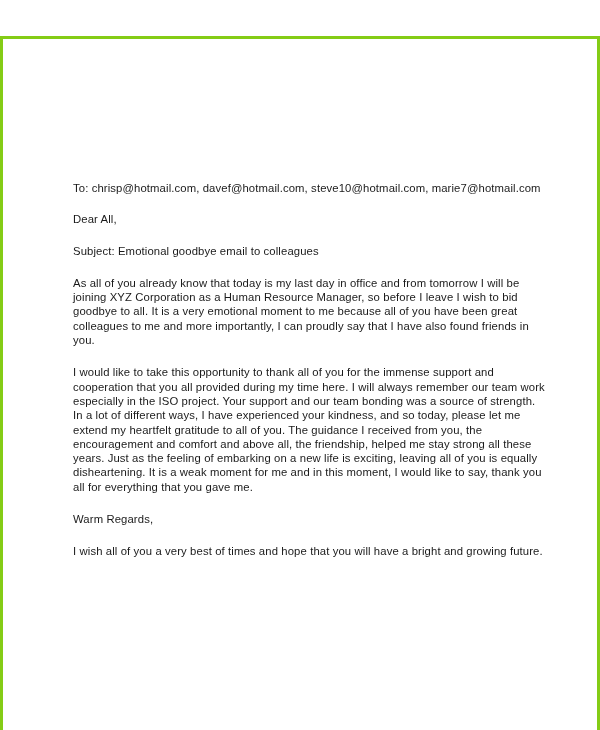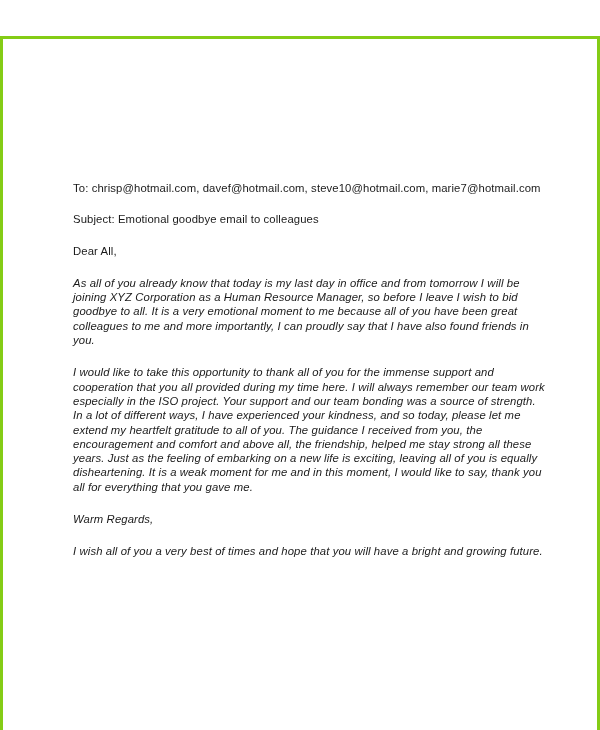--- a/index.html
+++ b/index.html
@@ -31,39 +31,38 @@
     font-family: "Liberation Sans", sans-serif;
     font-size: 11.3px;
     line-height: 14.3px;
     color: #1a1a1a;
     text-align: left;
     letter-spacing: 0.01em;
   }
 
   .gap-para {
     margin-top: 18px !important;
-    font-style: italic;
   }
 
   .gap-small {
     margin-top: 17px !important;
   }
 </style>
 </head>
 <body>
 
 <div class="page">
 
   <div class="letter">
 
     <p>To: chrisp@hotmail.com, davef@hotmail.com, steve10@hotmail.com, marie7@hotmail.com</p>
 
+    <p class="gap-small">Dear All,</p>
+
     <p class="gap-small">Subject: Emotional goodbye email to colleagues</p>
-
-    <p class="gap-small">Dear All,</p>
 
     <p class="gap-para">As all of you already know that today is my last day in office and from tomorrow I will be joining XYZ Corporation as a Human Resource Manager, so before I leave I wish to bid goodbye to all. It is a very emotional moment to me because all of you have been great colleagues to me and more importantly, I can proudly say that I have also found friends in you.</p>
 
     <p class="gap-para">I would like to take this opportunity to thank all of you for the immense support and cooperation that you all provided during my time here. I will always remember our team work especially in the ISO project. Your support and our team bonding was a source of strength. In a lot of different ways, I have experienced your kindness, and so today, please let me extend my heartfelt gratitude to all of you. The guidance I received from you, the encouragement and comfort and above all, the friendship, helped me stay strong all these years. Just as the feeling of embarking on a new life is exciting, leaving all of you is equally disheartening. It is a weak moment for me and in this moment, I would like to say, thank you all for everything that you gave me.</p>
 
     <p class="gap-para">Warm Regards,</p>
 
     <p class="gap-para">I wish all of you a very best of times and hope that you will have a bright and growing future.</p>
 
   </div>

